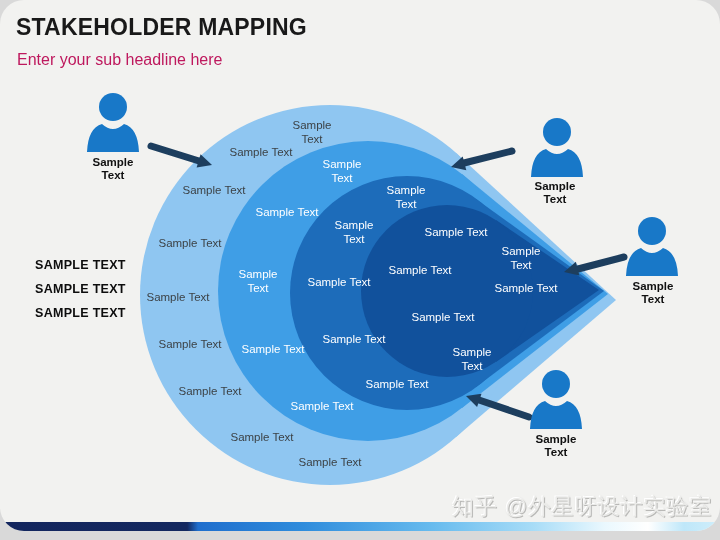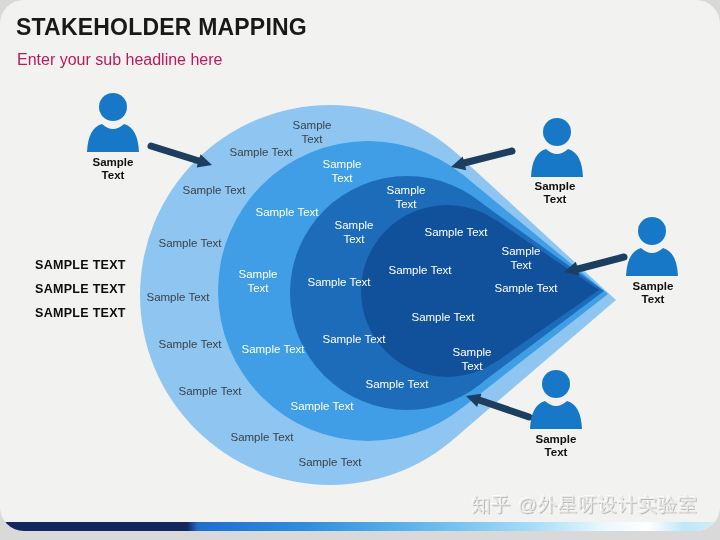--- a/index.html
+++ b/index.html
@@ -32,21 +32,21 @@
     width:54px;font-size:11.5px;font-weight:700;line-height:1.1;
     color:#111;text-align:center;
   }
   .side-label{
     position:absolute;transform:translate(0,-50%);left:35px;
     font-size:12.5px;font-weight:700;color:#0d0d0d;white-space:nowrap;
     letter-spacing:.3px;
   }
   .watermark{
     left:452px;top:492px;width:246px;text-align:right;
-    font-size:19px;letter-spacing:1px;color:#ebebe9;
+    font-size:22px;letter-spacing:1px;color:#ebebe9;
     text-shadow:1px 1px 0 #b9b9b7,-1px -1px 0 #ffffff,0 0 2px #cfcfcd;
     white-space:nowrap;
   }
   .bottom-bar{
     left:0;bottom:0;width:720px;height:9px;
     background:linear-gradient(90deg,
       #13265e 0%, #14285f 26%, #1f6ecd 27.5%, #2f8cdc 42%,
       #67bbee 60%, #a7dcf7 74%, #eaf8fe 84%, #ffffff 90%,
       #bfe7f9 95%, #cfeefb 100%);
   }

